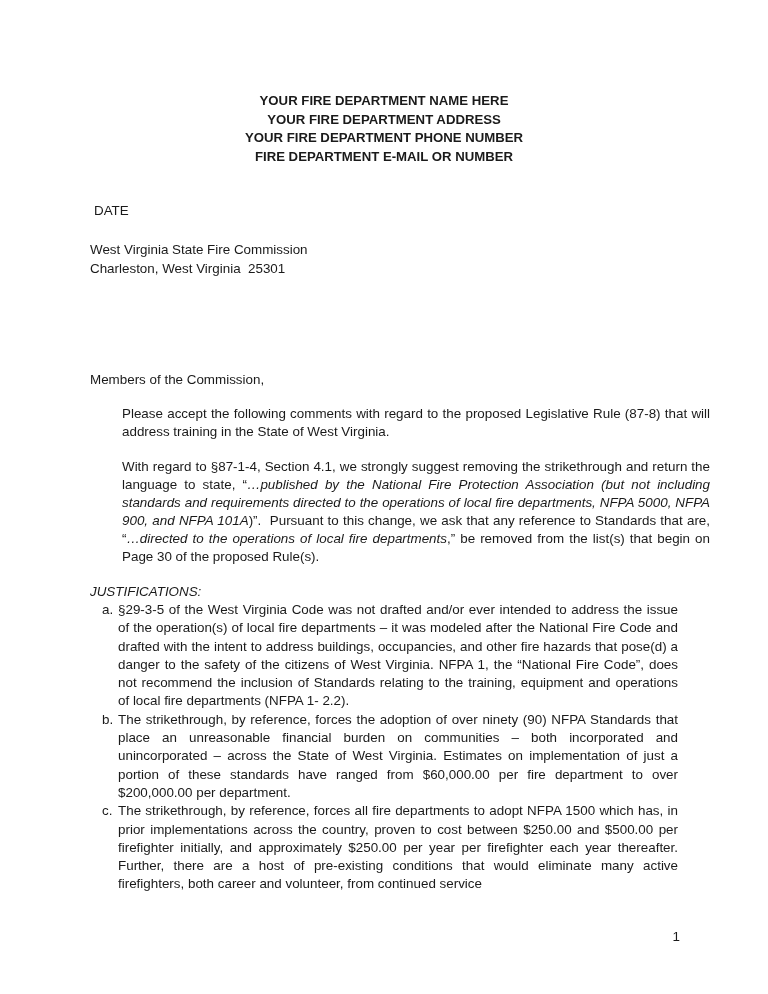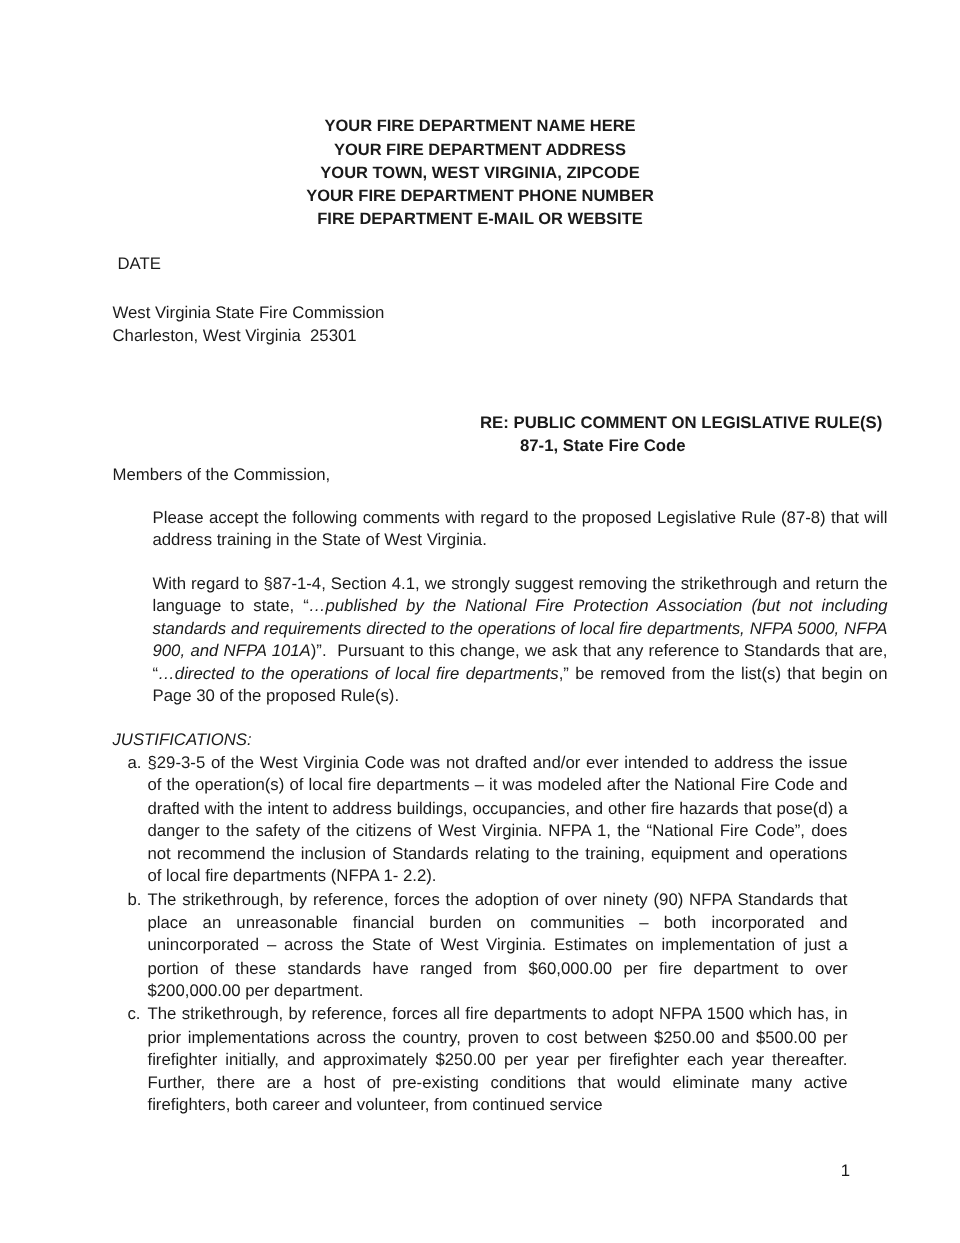--- a/index.html
+++ b/index.html
@@ -28,36 +28,31 @@
     .page-number { position: absolute; top: 928px; left: 664px; width: 16px; text-align: right; }
   </style>
 </head>
 <body>
 
 <div class="page">
 
   <div class="letterhead">
     <div>YOUR FIRE DEPARTMENT NAME HERE</div>
     <div>YOUR FIRE DEPARTMENT ADDRESS</div>
-    <div>YOUR TOWN, WEST VIRGINIA, ZIPCODE</div>
     <div>YOUR FIRE DEPARTMENT PHONE NUMBER</div>
-    <div>FIRE DEPARTMENT E-MAIL OR WEBSITE</div>
+    <div>FIRE DEPARTMENT E-MAIL OR NUMBER</div>
   </div>
 
   <div class="date">DATE</div>
 
   <div class="recipient">
     <div>West Virginia State Fire Commission</div>
     <div style="white-space:pre">Charleston, West Virginia  25301</div>
   </div>
 
-  <div class="re">
-    <div>RE: PUBLIC COMMENT ON LEGISLATIVE RULE(S)</div>
-    <div class="re2">87-1, State Fire Code</div>
-  </div>
 
   <div class="salutation">Members of the Commission,</div>
 
   <div class="body-block p1">Please accept the following comments with regard to the proposed Legislative Rule (87-8) that will address training in the State of West Virginia.</div>
 
   <div class="body-block p2"><span>With regard to §87-1-4, Section 4.1, we strongly suggest removing the strikethrough and return the language to state, “</span><em>…published by the National Fire Protection Association (but not including standards and requirements directed to the operations of local fire departments, NFPA 5000, NFPA 900, and NFPA 101A</em><span style="white-space:pre-wrap">)”.  Pursuant to this change, we ask that any reference to Standards that are, “</span><em>…directed to the operations of local fire departments</em><span>,” be removed from the list(s) that begin on Page 30 of the proposed Rule(s).</span></div>
 
   <div class="just-head">JUSTIFICATIONS:</div>
 
   <ol class="list">

